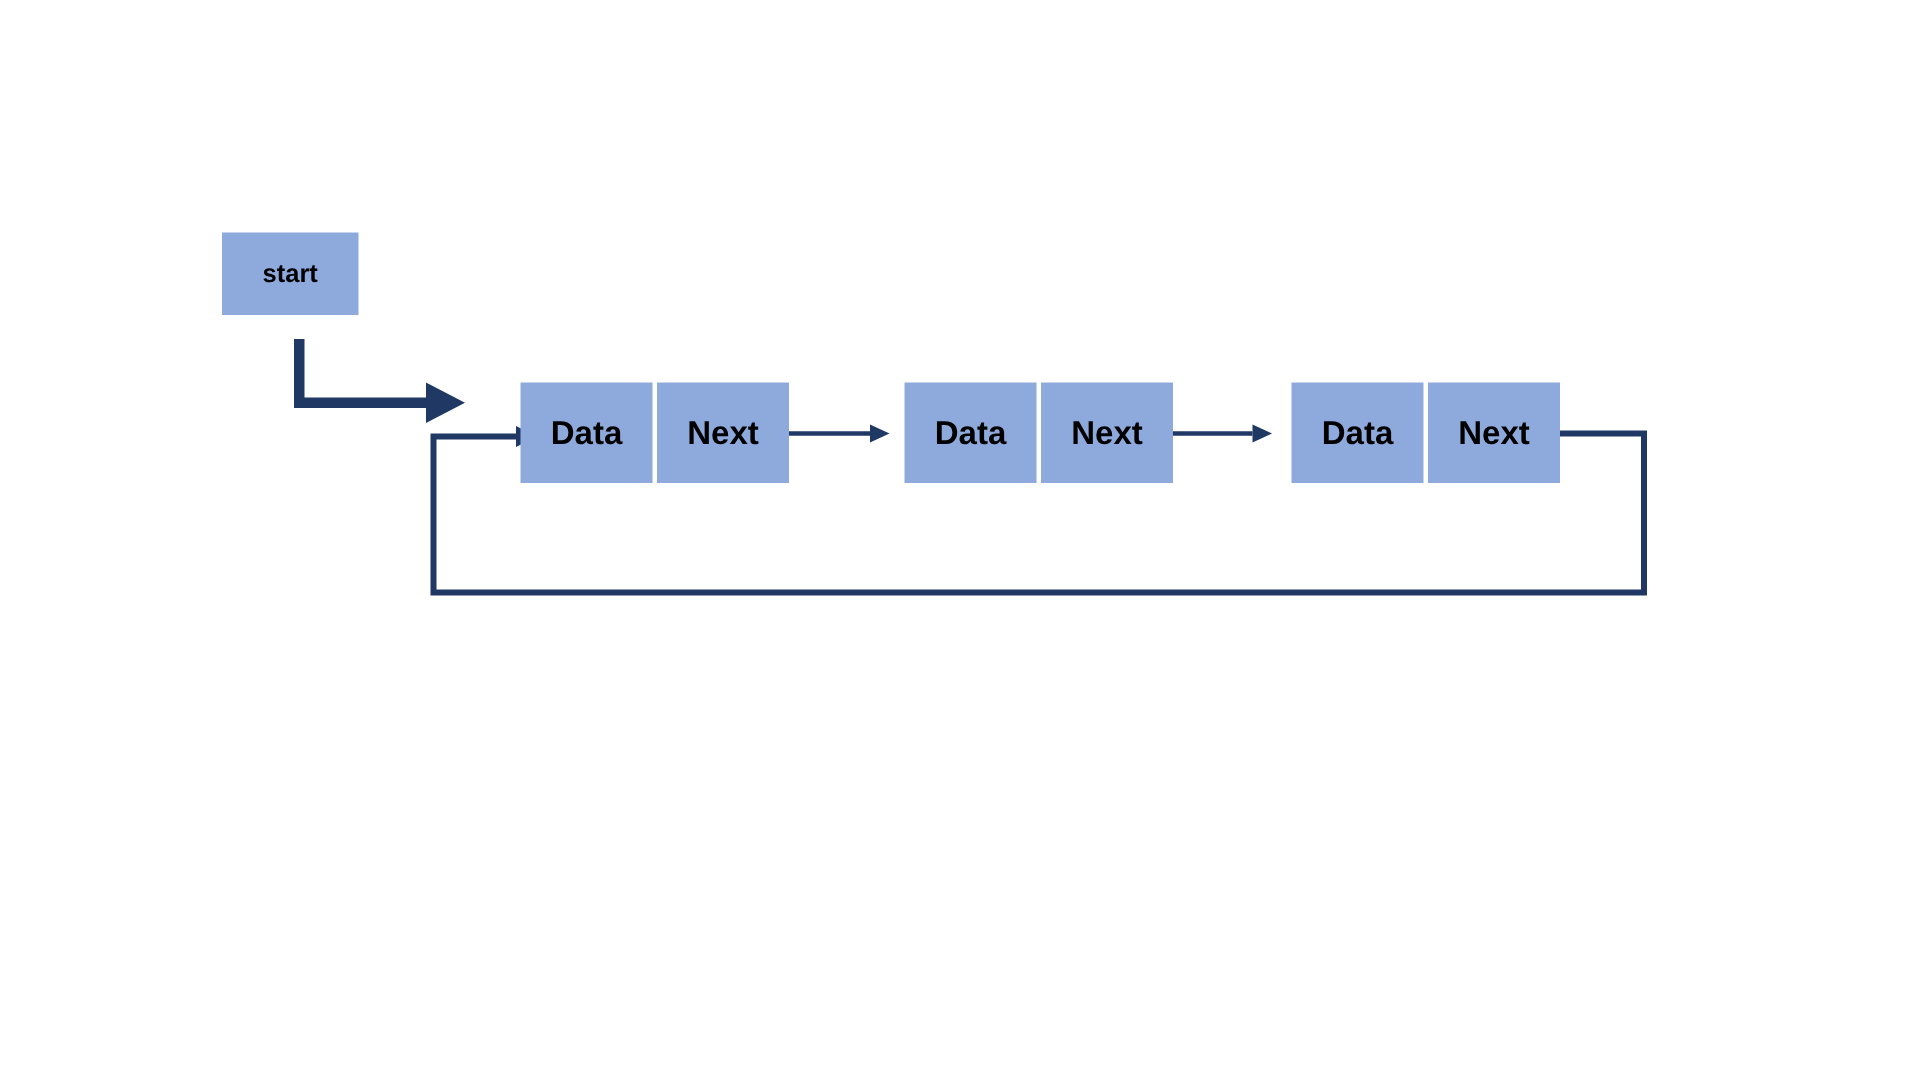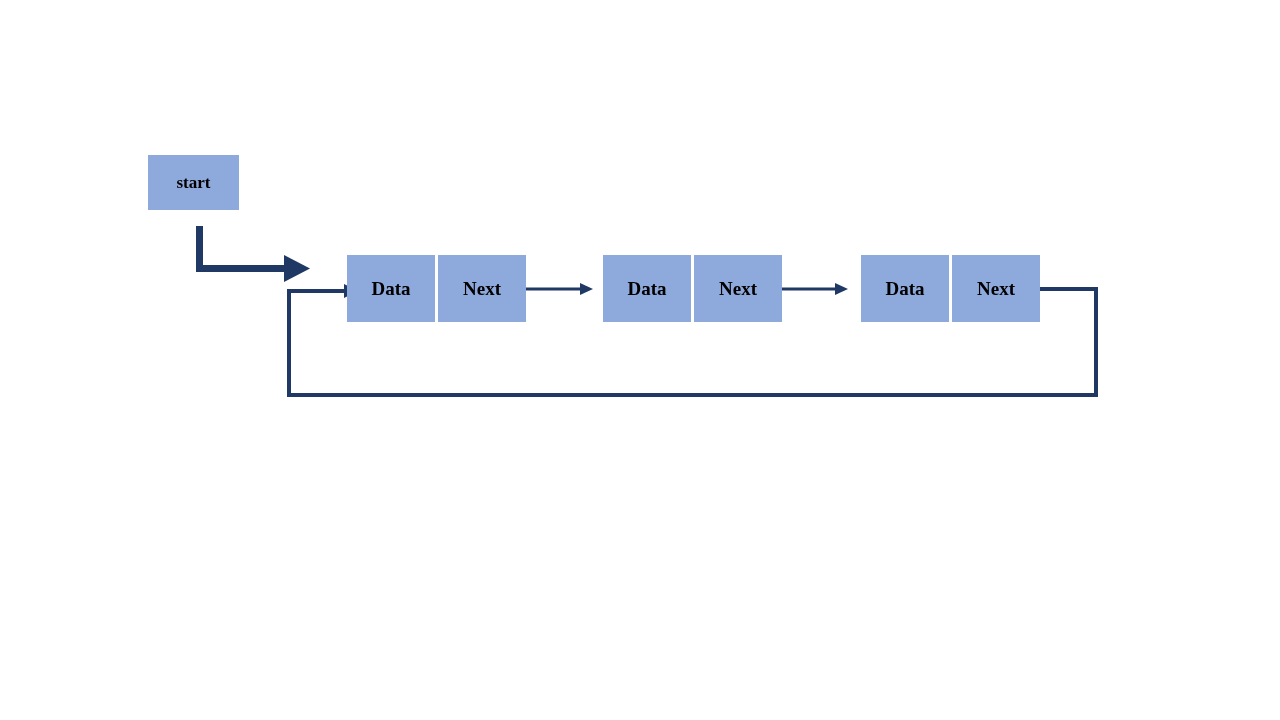--- a/index.html
+++ b/index.html
@@ -8,21 +8,21 @@
     --label-text: #000000;
     --background: #FFFFFF;
   }
   * { margin: 0; padding: 0; box-sizing: border-box; }
   html, body { width: 1280px; height: 720px; background: var(--background); overflow: hidden; }
   .canvas {
     position: relative;
     width: 1216px;
     height: 720px;
     background: var(--background);
-    font-family: Liberation Serif, serif;
+    font-family: Liberation Sans, sans-serif;
     padding-left: 12px;
   }
   .start-box {
     position: absolute;
     left: 148px; top: 155px;
     width: 91px; height: 55px;
     background: var(--node-fill);
     display: flex; align-items: center; justify-content: center;
     font-size: 17px; font-weight: bold; color: var(--label-text);
   }
@@ -33,21 +33,21 @@
     display: flex;
     gap: 3px;
   }
   .node-1 { left: 347px; }
   .node-2 { left: 603px; }
   .node-3 { left: 861px; }
   .cell {
     width: 88px; height: 67px;
     background: var(--node-fill);
     display: flex; align-items: center; justify-content: center;
-    font-size: 19px; font-weight: bold; color: var(--label-text);
+    font-size: 22px; font-weight: bold; color: var(--label-text);
   }
   svg.connector-layer {
     position: absolute;
     left: 0; top: 0;
     width: 1280px; height: 720px;
     pointer-events: none;
   }
   svg .stroke { stroke: var(--connector); fill: none; }
   svg .fill { fill: var(--connector); stroke: none; }
 </style>

